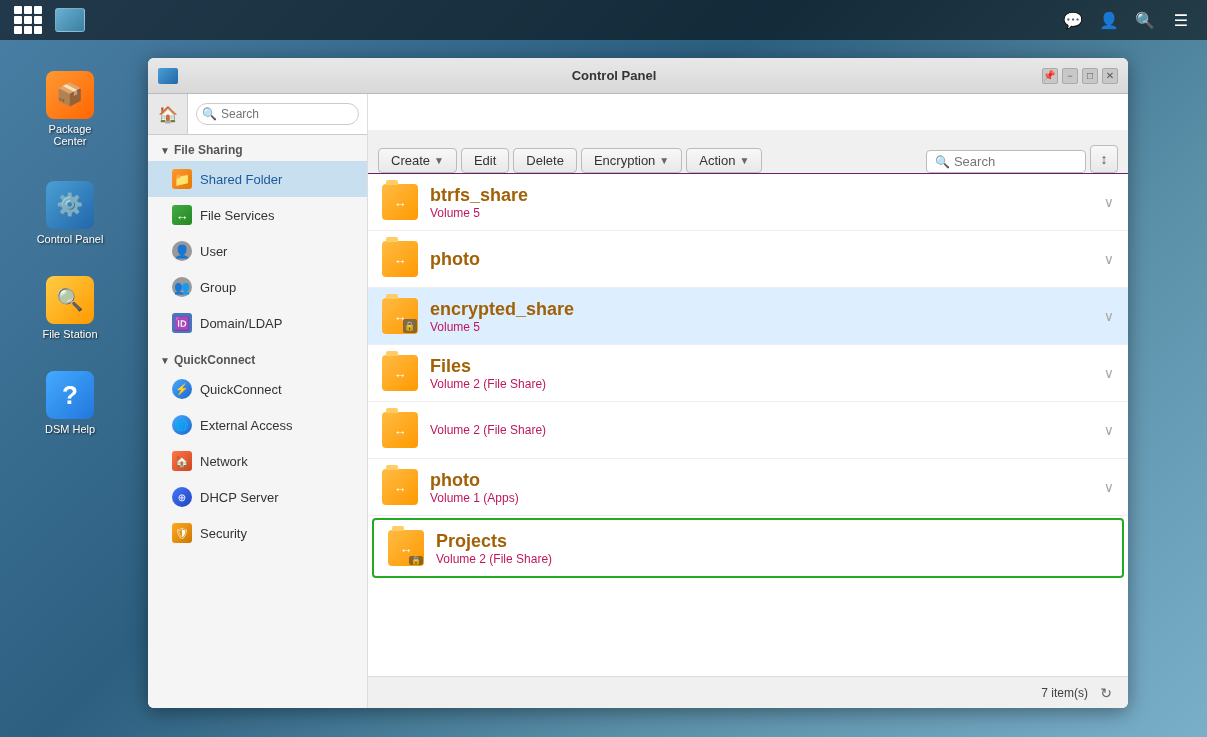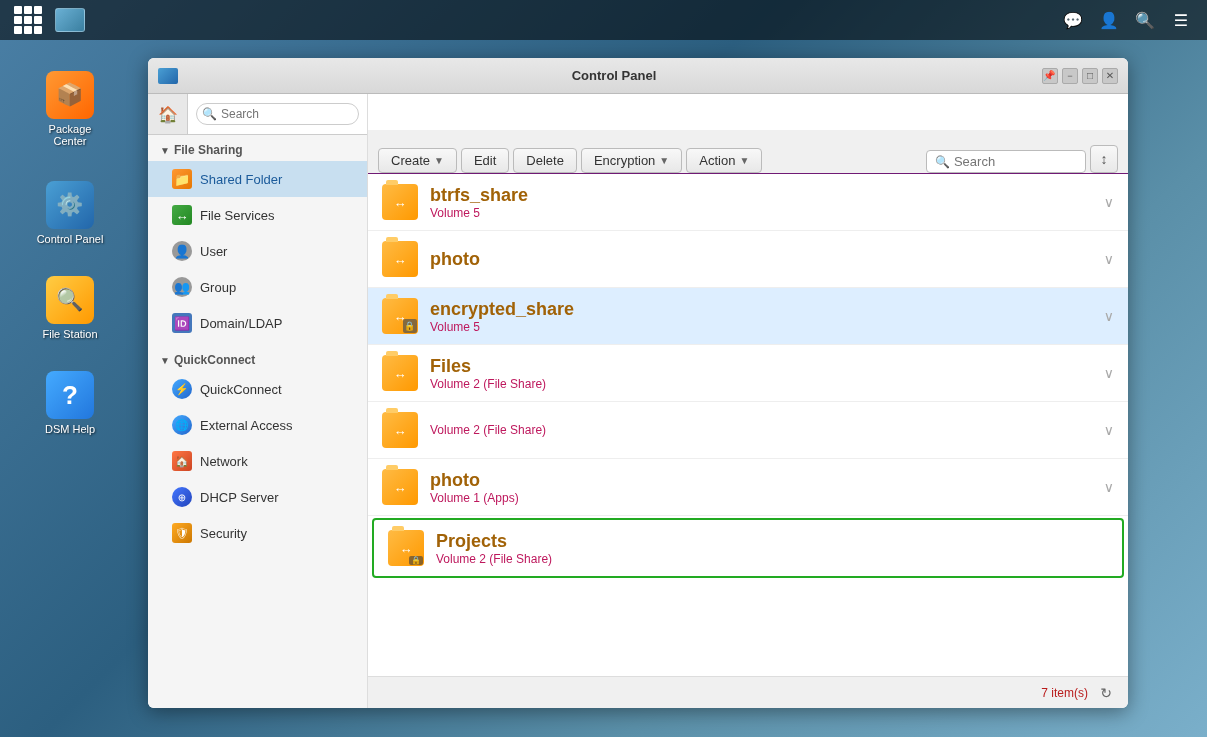--- a/index.html
+++ b/index.html
@@ -341,21 +341,21 @@
       background: #f0f0f0;
       border-top: 1px solid #ddd;
       display: flex;
       align-items: center;
       padding: 0 12px;
       justify-content: flex-end;
       gap: 8px;
       flex-shrink: 0;
     }
     .status-text {
-      color: #b91c1c;
+      color: #404040;
       font-size: 12px;
     }
     .refresh-btn {
       width: 20px; height: 20px;
       display: flex; align-items: center; justify-content: center;
       cursor: pointer;
       color: #666;
       font-size: 14px;
     }
 

